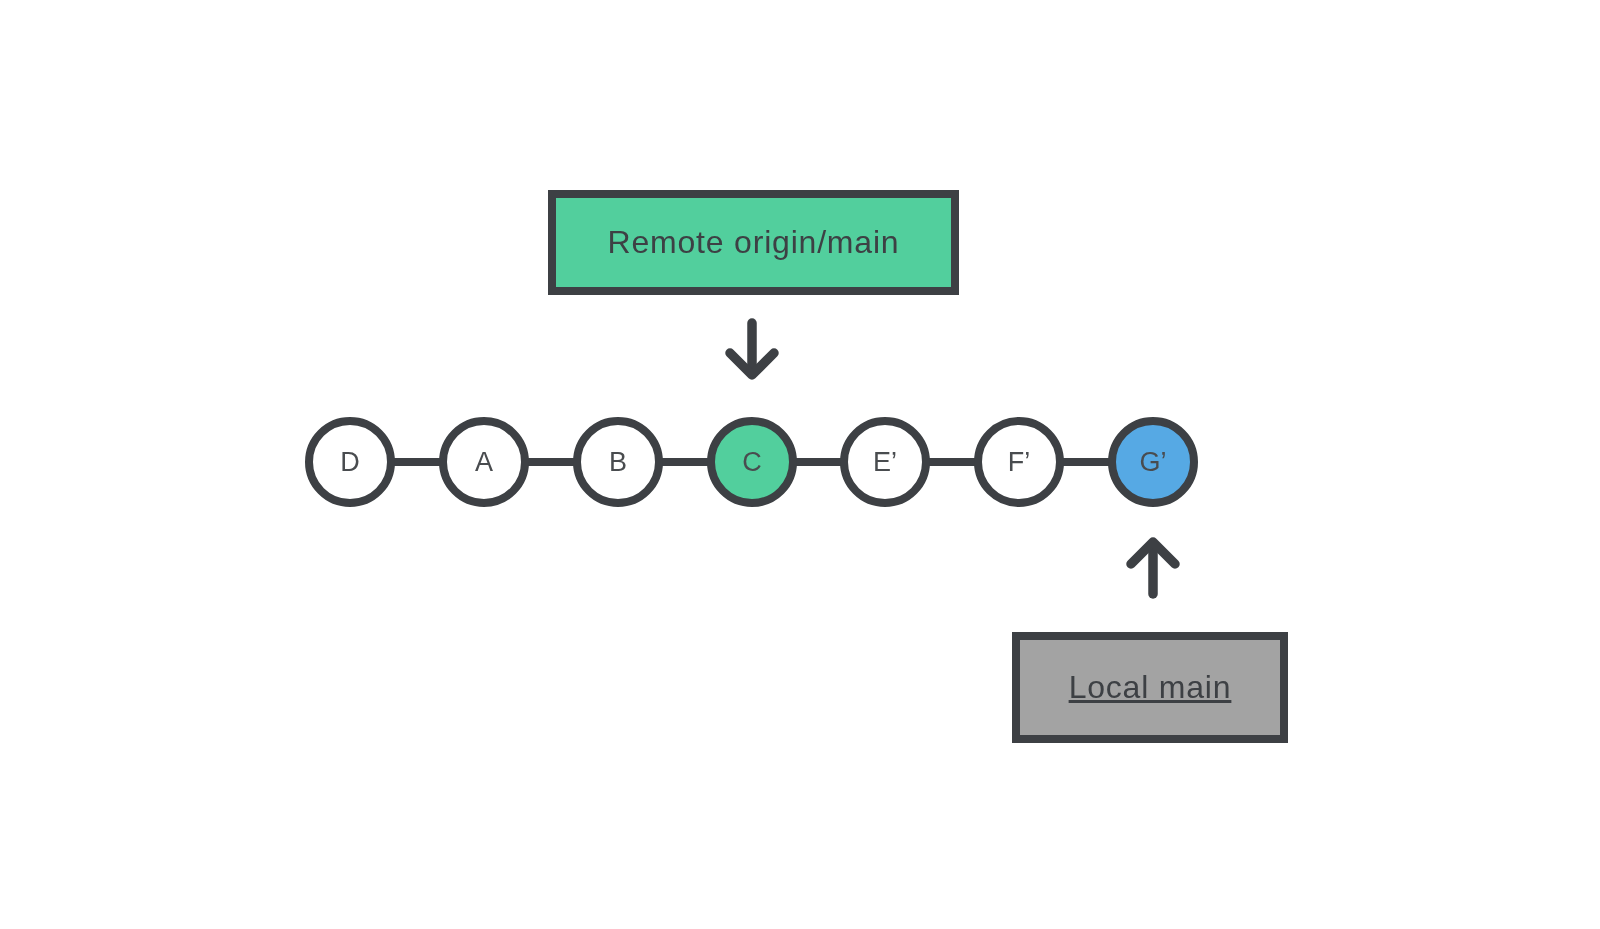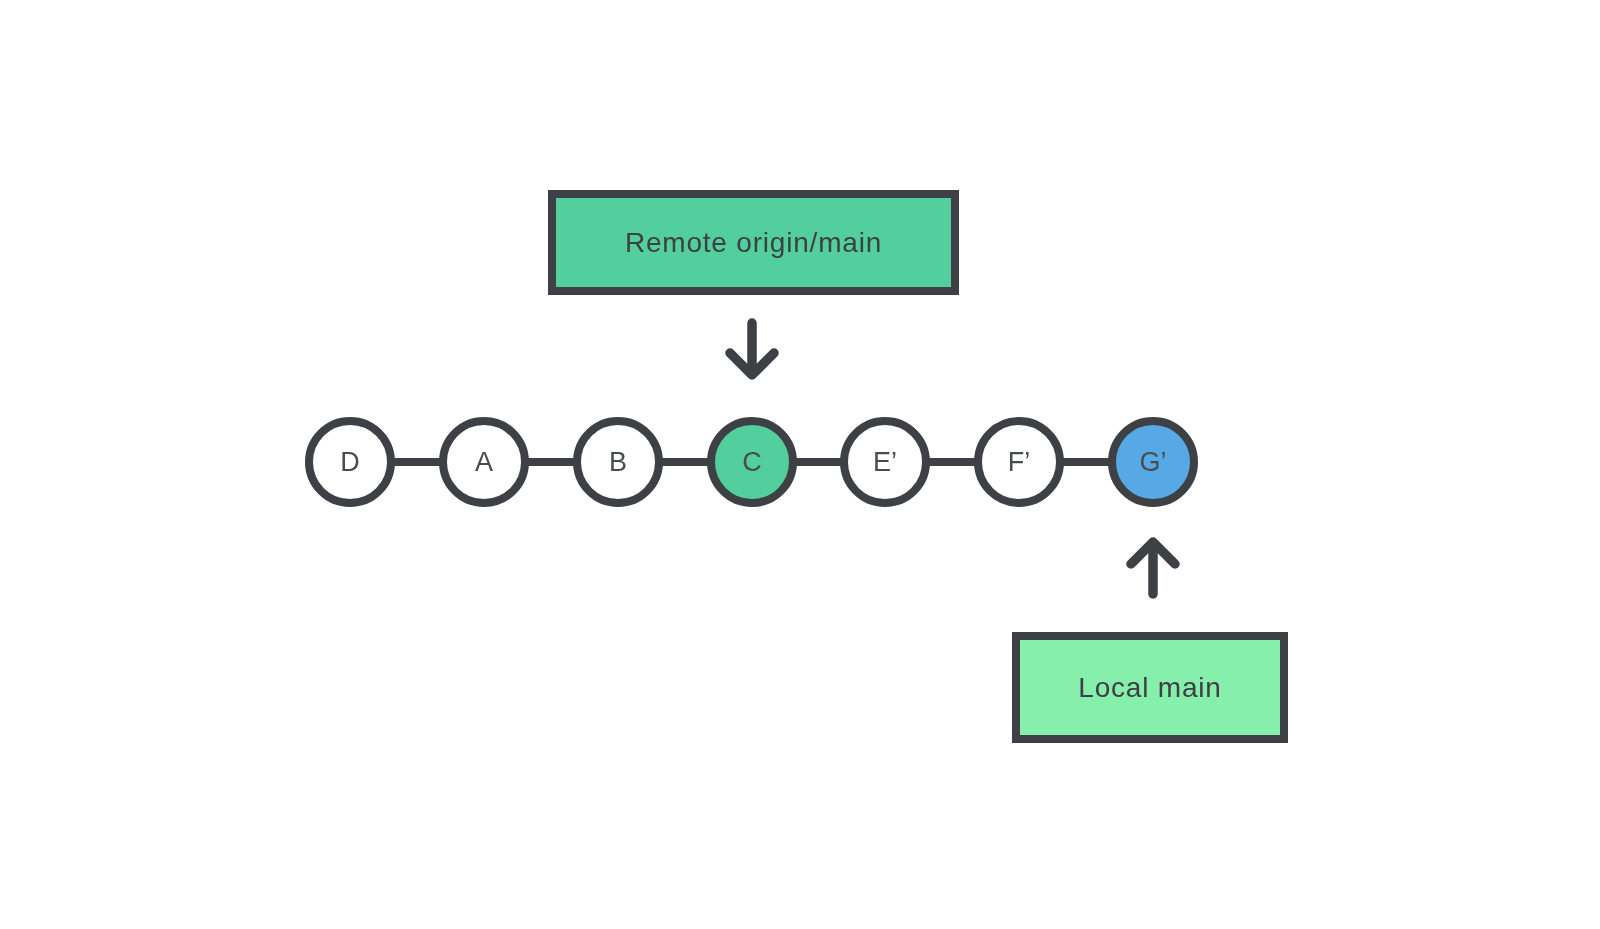--- a/index.html
+++ b/index.html
@@ -16,21 +16,21 @@
     overflow: hidden;
   }
   .branch-box {
     position: absolute;
     box-sizing: border-box;
     border: 8px solid #3d4044;
     display: flex;
     align-items: center;
     justify-content: center;
     color: #3d4044;
-    font-size: 28px;
+    font-size: 32px;
     letter-spacing: 0.8px;
   }
   .box-remote {
     left: 548px;
     top: 190px;
     width: 411px;
     height: 105px;
     background: #52cf9d;
   }
   .box-local {
@@ -112,17 +112,17 @@
   </div>
   <div class="commit" style="left: 1108px; background-color: rgb(86, 169, 228);">
     <span>G’</span>
   </div>
 
   <svg class="arrow arrow-up" width="62" height="68" viewBox="0 0 62 68" fill="none" xmlns="http://www.w3.org/2000/svg">
     <line x1="31" y1="14" x2="31" y2="61" stroke="#3d4044" stroke-width="9.5" stroke-linecap="round"></line>
     <polyline points="9,31 31,9 53,31" stroke="#3d4044" stroke-width="9.5" fill="none" stroke-linecap="round" stroke-linejoin="round"></polyline>
   </svg>
 
-  <div class="branch-box box-local" style="background-color: #86efac;">
+  <div class="branch-box box-local" style="background-color: #a3a3a3; text-decoration: underline;">
     <span>Local main</span>
   </div>
 
 </div>
 
 </body></html>

